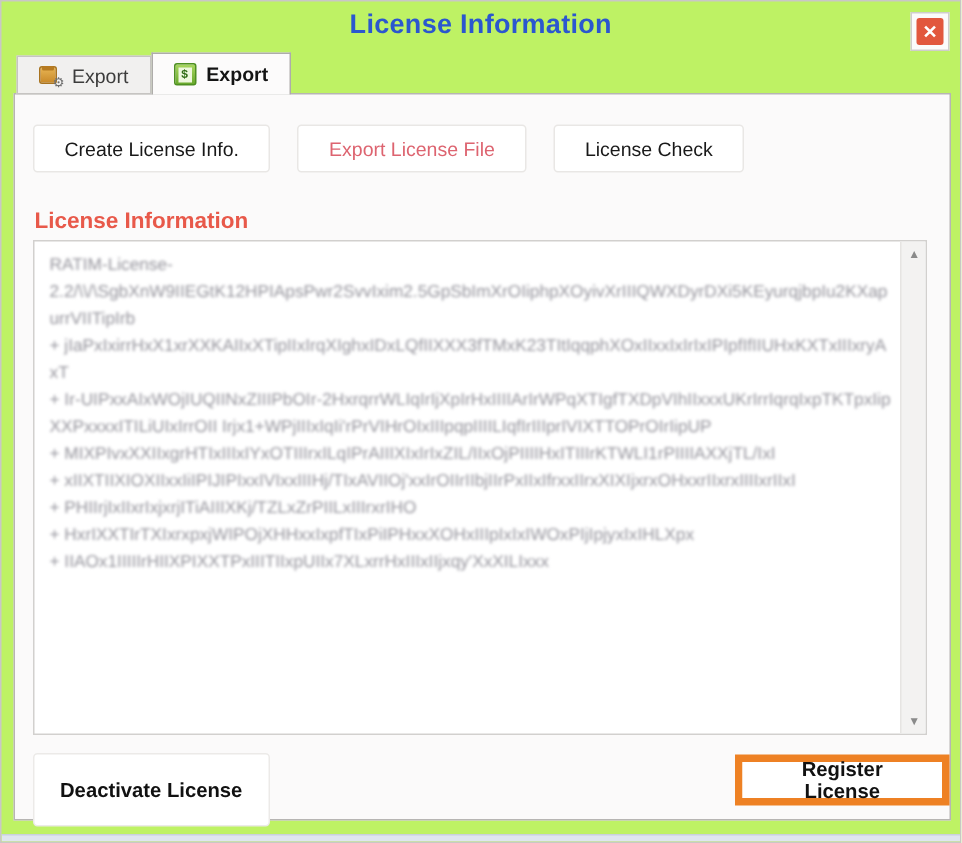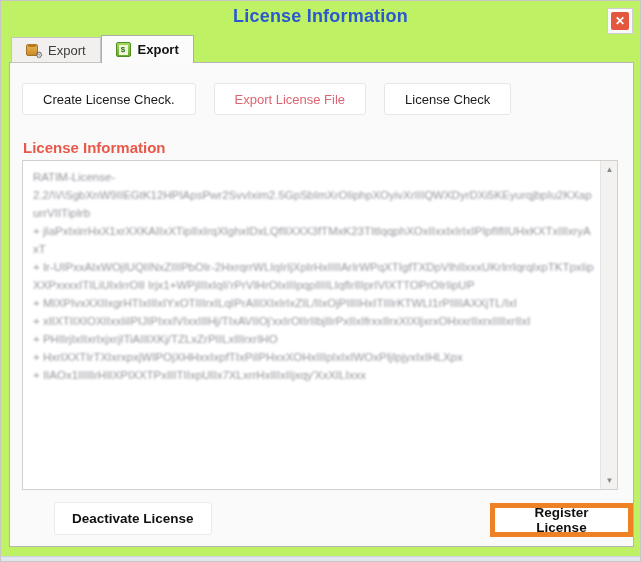--- a/index.html
+++ b/index.html
@@ -125,24 +125,24 @@
     position:absolute; left:0; width:17px; height:17px;
     display:flex; align-items:center; justify-content:center;
     font-size:8px; color:#8a8a8a; cursor:pointer;
   }
   .scroll-arrow.up { top:0; }
   .scroll-arrow.down { bottom:0; }
 
   
   .deactivate-btn {
     position:absolute; left:12px; top:439px;
-    height:33px; padding:0 17px;
+    height:49px; padding:0 17px;
     background:#ffffff; border:1px solid #eceae8; border-radius:3px;
     font-size:13.5px; font-weight:bold; color:#111111;
-    display:flex; align-items:center; cursor:pointer;margin-left:32px;
+    display:flex; align-items:center; cursor:pointer;
   }
   .register-highlight {
     position:absolute; left:480px; top:440px;
     border:5px solid #ee8124;
   }
   .register-btn {
     height:24px; padding:0 13px;
     background:#ffffff; border:none;
     font-size:13.5px; font-weight:bold; color:#111111;
     display:flex; align-items:center; cursor:pointer;
@@ -176,21 +176,21 @@
       <span class="icon-license">
         <span class="dollar">$</span>
       </span>
       <span>Export</span>
     </div>
   </div>
 
   <div class="panel">
 
     <div class="toolbar">
-      <button class="tb-btn">Create License Check.</button>
+      <button class="tb-btn">Create License Info.</button>
       <button class="tb-btn export">Export License File</button>
       <button class="tb-btn">License Check</button>
     </div>
 
     <div class="section-heading">License Information</div>
 
     <div class="license-box">
       <div class="license-text">RATIM-License-
 2.2/\\/\SgbXnW9IIEGtK12HPIApsPwr2SvvIxim2.5GpSbImXrOIiphpXOyivXrIIIQWXDyrDXi5KEyurqjbpIu2KXapurrVIITipIrb
 + jIaPxIxirrHxX1xrXXKAIIxXTipIIxIrqXIghxIDxLQfIIXXX3fTMxK23TItIqqphXOxIIxxIxIrIxIPIpfIfIIUHxKXTxIIIxryAxT

